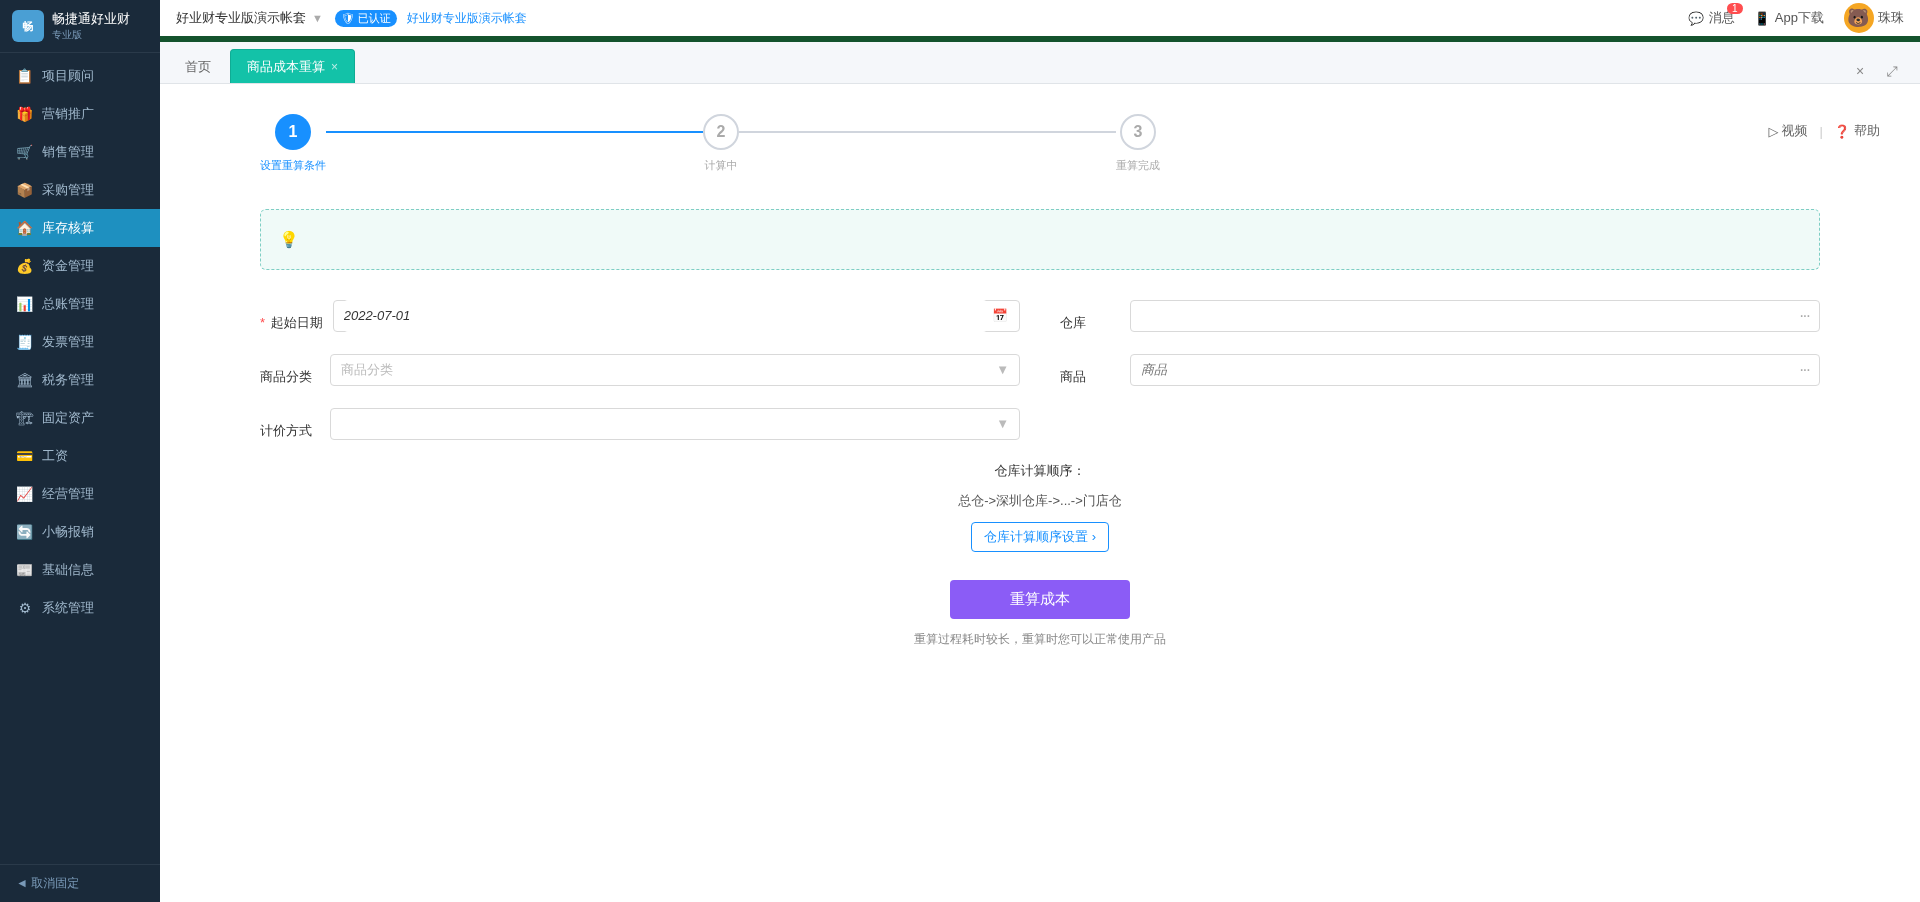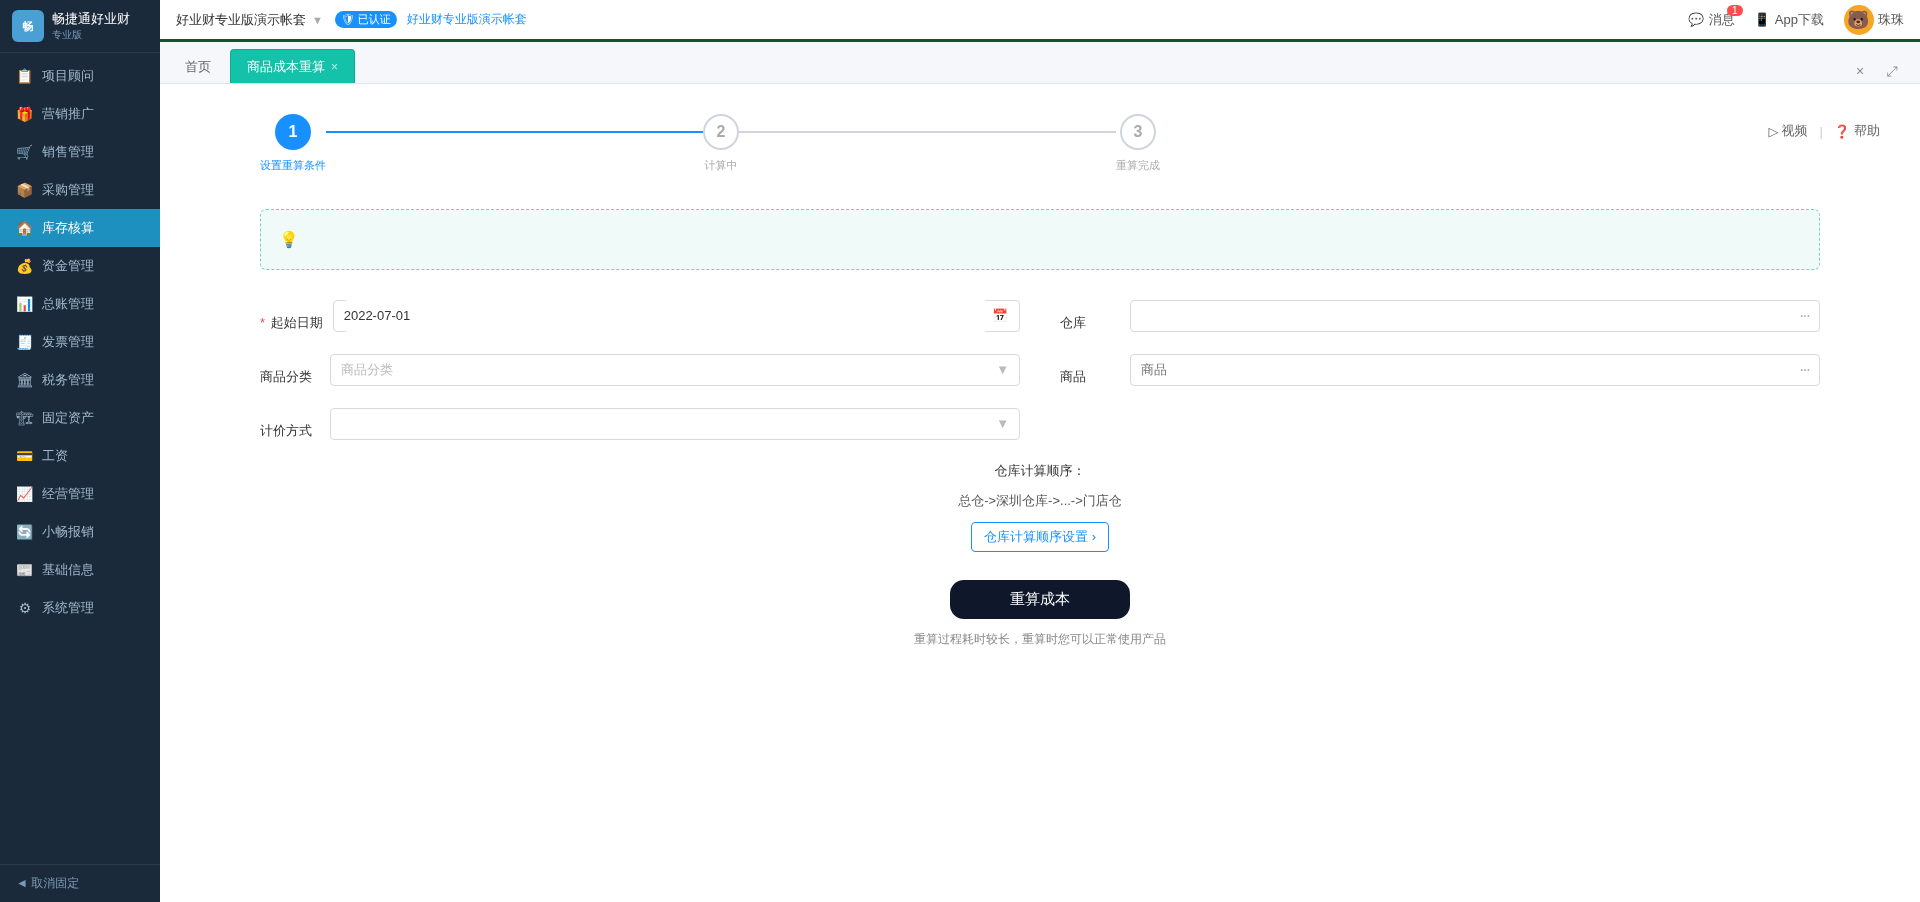--- a/index.html
+++ b/index.html
@@ -93,21 +93,21 @@
       overflow: hidden;
     }
 
     
     .topbar {
       height: 42px;
       background: white;
       display: flex;
       align-items: center;
       padding: 0 16px;
-      border-bottom: 3px solid #14532d;
+      border-bottom: 6px solid #14532d;
       gap: 12px;
     }
     .topbar-account {
       display: flex;
       align-items: center;
       gap: 6px;
       color: #333;
       font-size: 13px;
     }
     .topbar-verified {
@@ -354,20 +354,21 @@
       padding: 0 10px;
       background: white;
       gap: 6px;
     }
     .form-input-with-icon input {
       flex: 1;
       border: none;
       outline: none;
       font-size: 13px;
       color: #333;
+      font-style: italic;
     }
     .calendar-icon { color: #1890ff; cursor: pointer; }
     .more-icon { color: #aaa; cursor: pointer; font-size: 16px; letter-spacing: -2px; }
 
     .form-select {
       flex: 1;
       height: 32px;
       border: 1px solid #d9d9d9;
       border-radius: 4px;
       display: flex;
@@ -411,24 +412,24 @@
     }
 
     .recalc-section {
       display: flex;
       flex-direction: column;
       align-items: center;
       gap: 12px;
       margin-top: 20px;
     }
     .recalc-btn {
-      background: #0f172a;
+      background: #8b5cf6;
       color: white;
       border: none;
-      border-radius: 14px;
+      border-radius: 4px;
       padding: 10px 60px;
       font-size: 15px;
       cursor: pointer;
       font-family: inherit;
     }
     .recalc-tip {
       font-size: 12px;
       color: #888;
     }
   </style>

